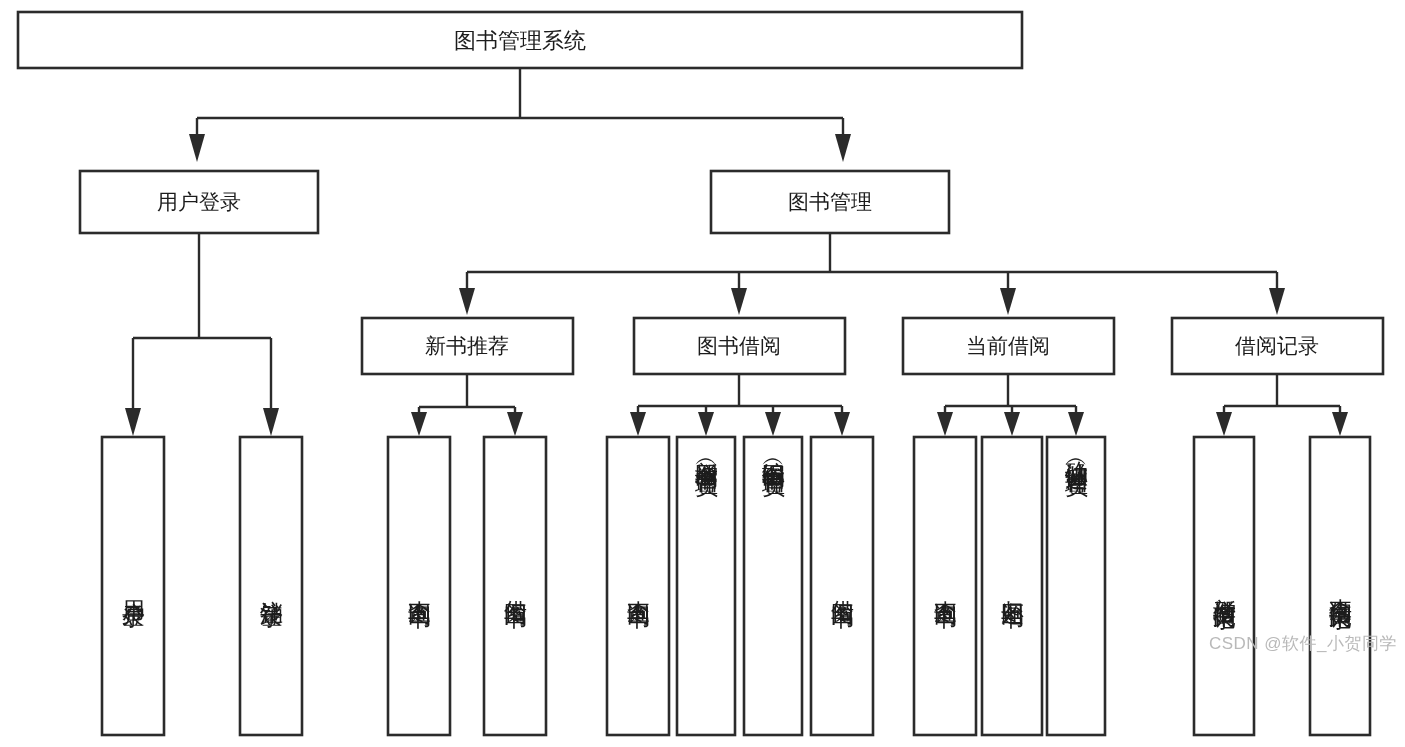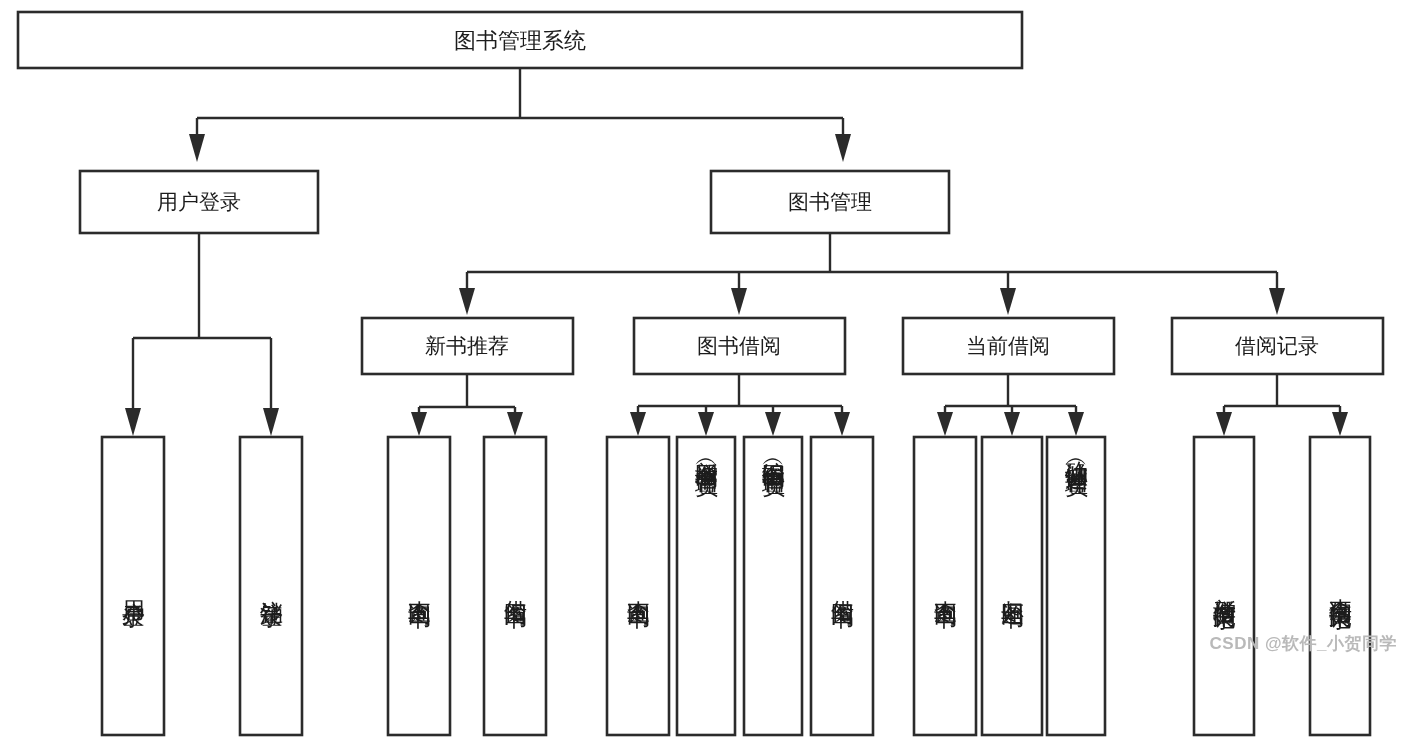--- a/index.html
+++ b/index.html
@@ -74,21 +74,20 @@
   }
   .watermark {
     position: absolute;
     right: 8px;
     bottom: 4px;
     font-family: "Liberation Sans", "DejaVu Sans", sans-serif;
     font-size: 17px;
     color: #b9b9b9;
     letter-spacing: 0.5px;
     white-space: nowrap;
-    font-weight: bold;
   }
 </style>
 </head>
 <body>
 
 <div id="diagram-root">
 
   <svg class="tree" viewBox="0 0 1405 747">
     <defs></defs>
 

